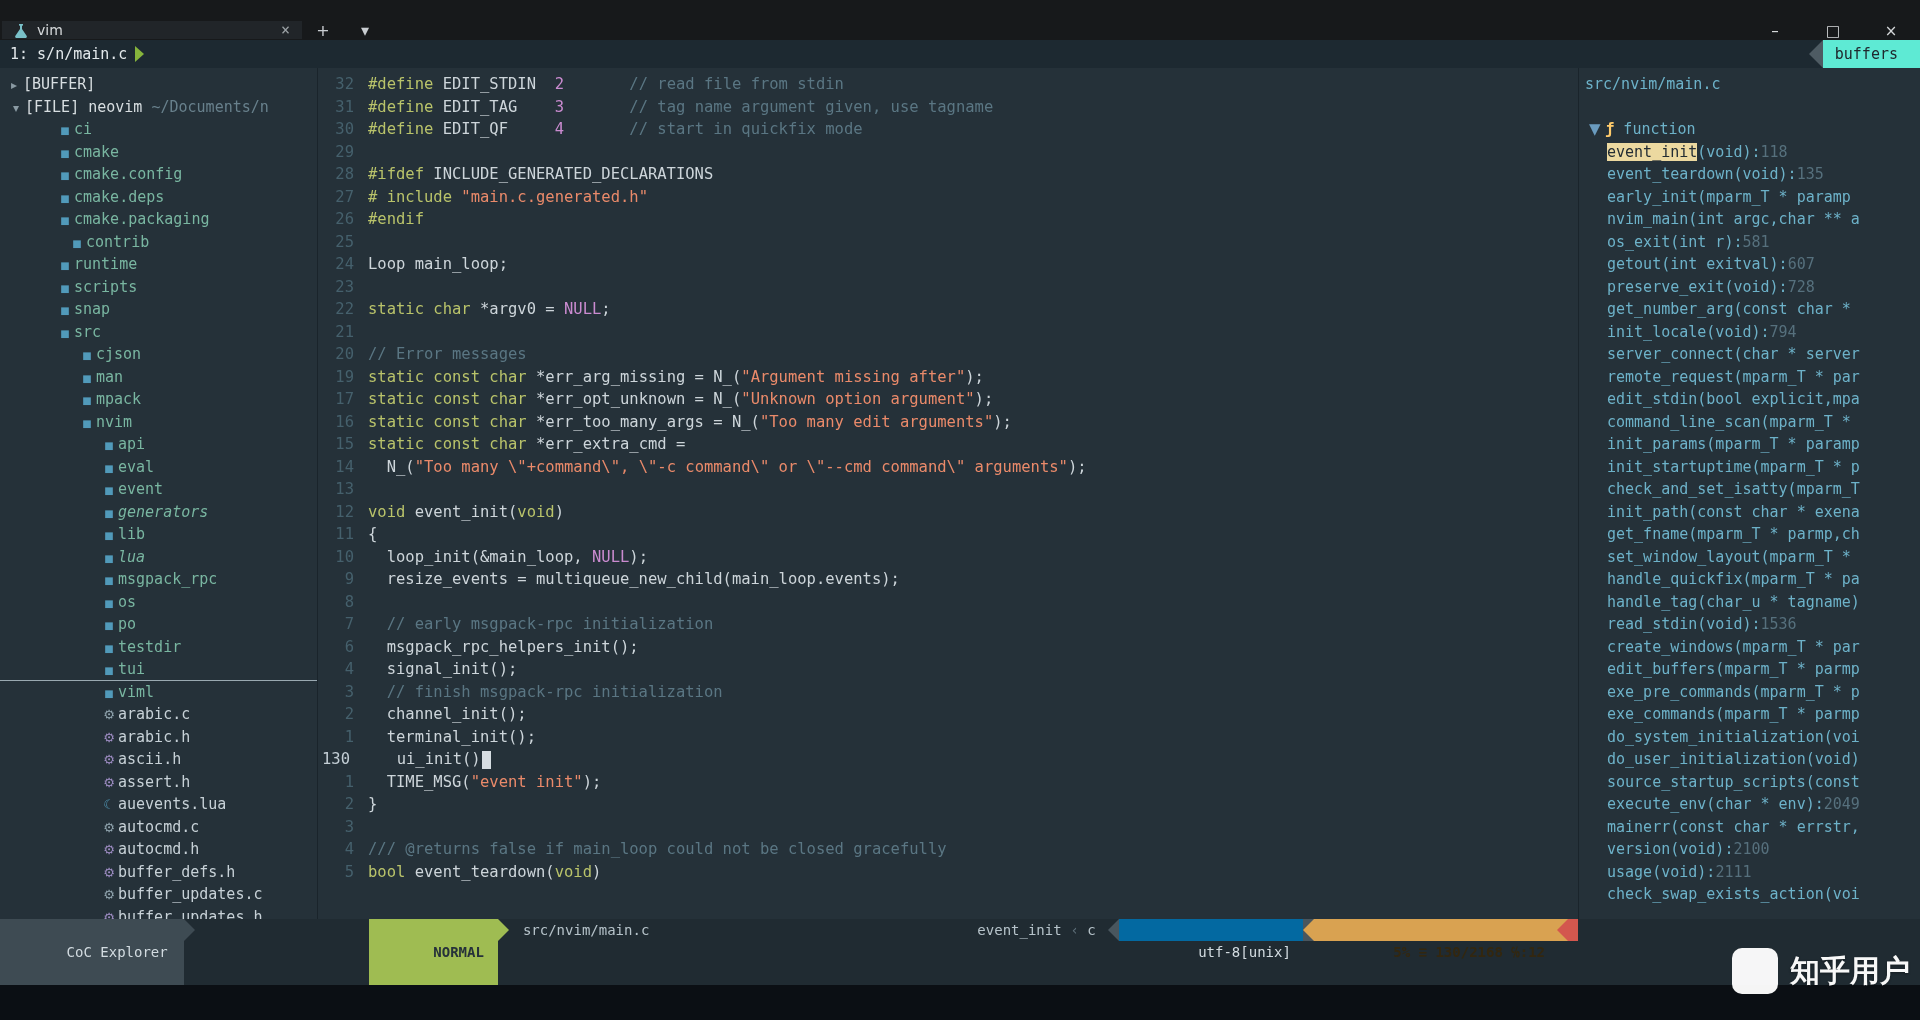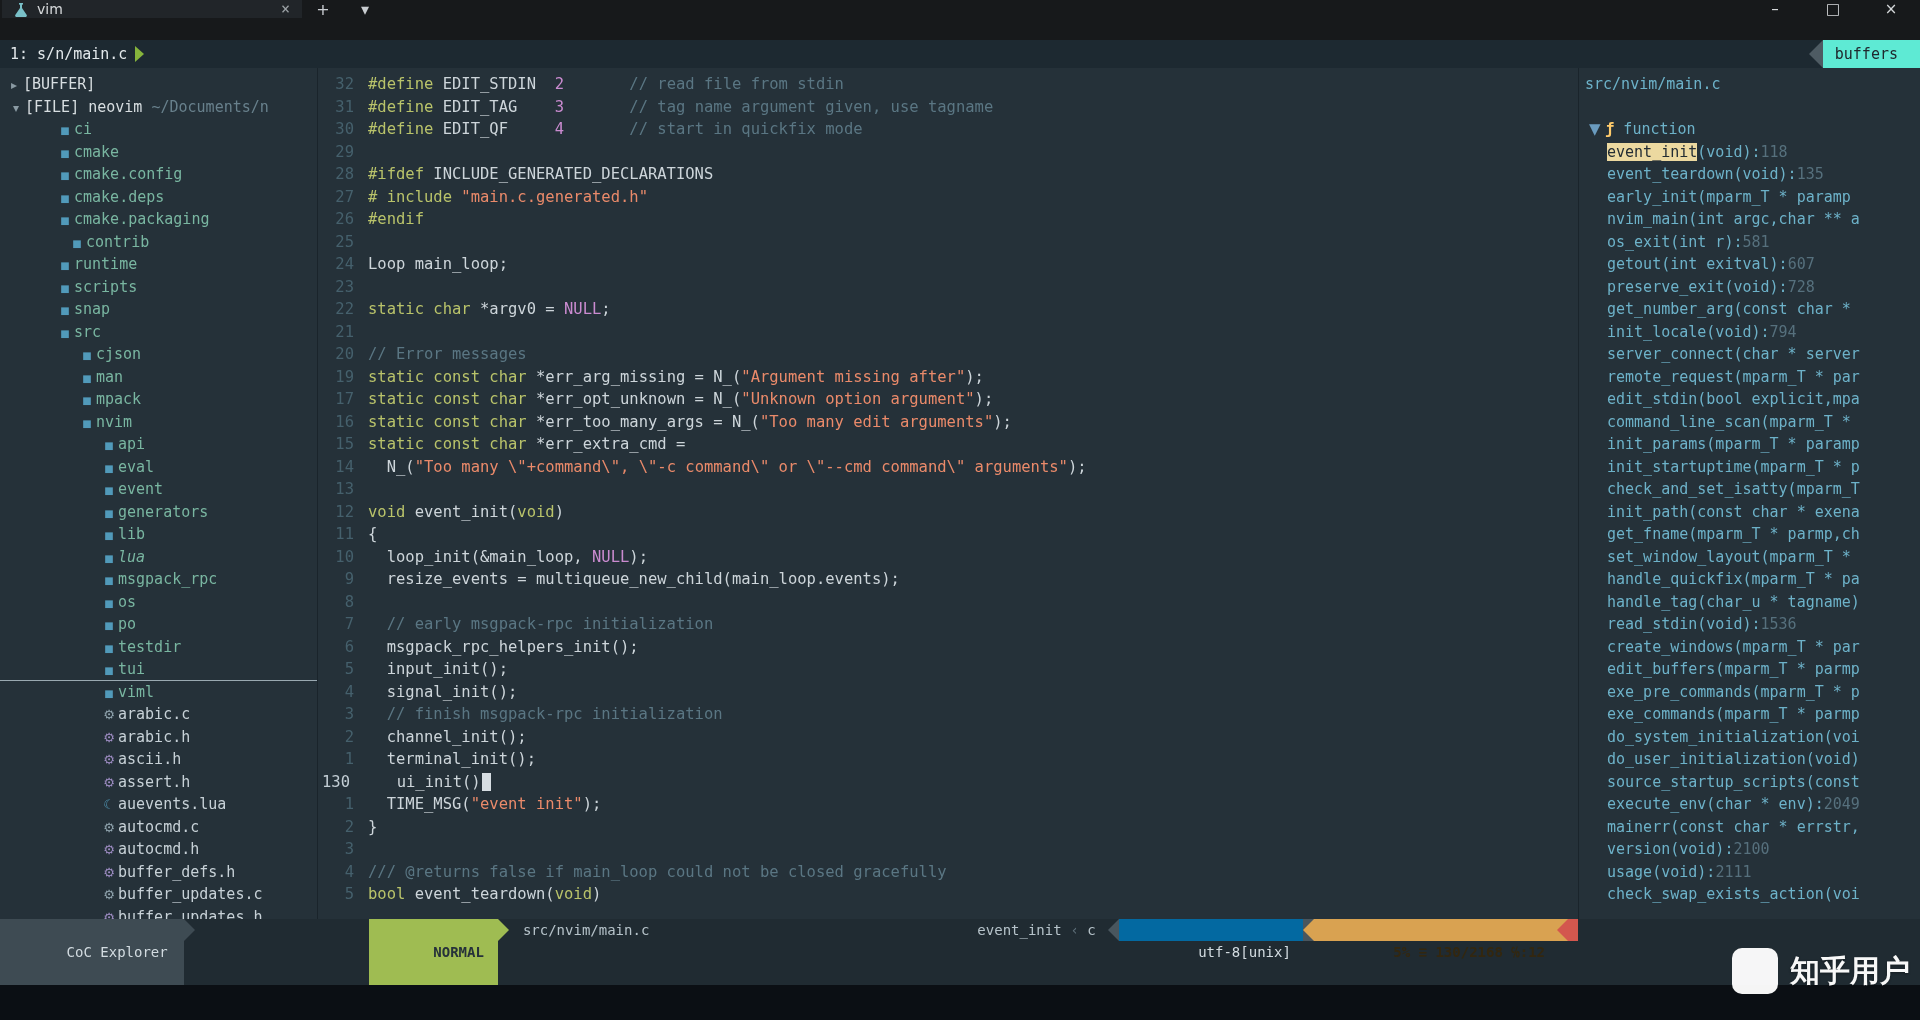--- a/index.html
+++ b/index.html
@@ -1,20 +1,20 @@
 <!DOCTYPE html>
 <html><head>
 <meta charset="utf-8">
 <style>
   * { margin:0; padding:0; box-sizing:border-box; }
   html,body { width:1920px; height:1020px; background:#0b0f14; overflow:hidden; }
   #window { position:relative; width:1920px; height:1020px; display:flex; flex-direction:column; background:#253139; font-family:"DejaVu Sans Mono",monospace; }
 
   
-  .titlebar { flex:0 0 40px; background:#17191b; display:flex; align-items:flex-start; }
+  .titlebar { flex:0 0 40px; background:#17191b; display:flex; align-items:flex-end; }
   .term-tab { width:300px; margin-left:2px; background:#212529; display:flex; align-items:center; gap:9px; padding:0 12px; border-bottom:1px solid #17191b; }
   .tab-title { color:#d6d9db; font-size:14px; font-family:"DejaVu Sans",sans-serif; flex:1; }
   .tab-close { color:#9aa0a4; font-size:15px; cursor:default; }
   .tbtn { width:42px; display:flex; align-items:center; justify-content:center; color:#c9cdd1; font-size:16px; font-family:"DejaVu Sans",sans-serif; }
   .tb-spacer { flex:1; }
   .winbtn { width:58px; display:flex; align-items:center; justify-content:center; color:#d4d7d9; font-size:15px; font-family:"DejaVu Sans",sans-serif; }
 
   
   .tabline { flex:0 0 28px; background:#1d2931; display:flex; align-items:center; font-size:15px; }
   .tabname { color:#e2e8eb; padding-left:10px; white-space:pre; }
@@ -128,21 +128,21 @@
         <div class="trow" style="padding-left: 56px;"><span class="ticon" style="color: rgb(81, 154, 186); font-size: 10px;">■</span><span class="tfolder">scripts</span></div>
         <div class="trow" style="padding-left: 56px;"><span class="ticon" style="color: rgb(81, 154, 186); font-size: 10px;">■</span><span class="tfolder">snap</span></div>
         <div class="trow" style="padding-left: 56px;"><span class="ticon" style="color: rgb(81, 154, 186); font-size: 10px;">■</span><span class="tfolder">src</span></div>
         <div class="trow" style="padding-left: 78px;"><span class="ticon" style="color: rgb(81, 154, 186); font-size: 10px;">■</span><span class="tfolder">cjson</span></div>
         <div class="trow" style="padding-left: 78px;"><span class="ticon" style="color: rgb(81, 154, 186); font-size: 10px;">■</span><span class="tfolder">man</span></div>
         <div class="trow" style="padding-left: 78px;"><span class="ticon" style="color: rgb(81, 154, 186); font-size: 10px;">■</span><span class="tfolder">mpack</span></div>
         <div class="trow" style="padding-left: 78px;"><span class="ticon" style="color: rgb(81, 154, 186); font-size: 10px;">■</span><span class="tfolder">nvim</span></div>
         <div class="trow" style="padding-left: 100px;"><span class="ticon" style="color: rgb(81, 154, 186); font-size: 10px;">■</span><span class="tfolder">api</span></div>
         <div class="trow" style="padding-left: 100px;"><span class="ticon" style="color: rgb(81, 154, 186); font-size: 10px;">■</span><span class="tfolder">eval</span></div>
         <div class="trow" style="padding-left: 100px;"><span class="ticon" style="color: rgb(81, 154, 186); font-size: 10px;">■</span><span class="tfolder">event</span></div>
-        <div class="trow" style="padding-left: 100px;"><span class="ticon" style="color: rgb(81, 154, 186); font-size: 10px;">■</span><span class="tfolder">generators</span></div>
+        <div class="trow" style="padding-left: 100px; font-style: italic;"><span class="ticon" style="color: rgb(81, 154, 186); font-size: 10px;">■</span><span class="tfolder">generators</span></div>
         <div class="trow" style="padding-left: 100px;"><span class="ticon" style="color: rgb(81, 154, 186); font-size: 10px;">■</span><span class="tfolder">lib</span></div>
         <div class="trow" style="padding-left: 100px; font-style: italic;"><span class="ticon" style="color: rgb(81, 154, 186); font-size: 10px;">■</span><span class="tfolder">lua</span></div>
         <div class="trow" style="padding-left: 100px;"><span class="ticon" style="color: rgb(81, 154, 186); font-size: 10px;">■</span><span class="tfolder">msgpack_rpc</span></div>
         <div class="trow" style="padding-left: 100px;"><span class="ticon" style="color: rgb(81, 154, 186); font-size: 10px;">■</span><span class="tfolder">os</span></div>
         <div class="trow" style="padding-left: 100px;"><span class="ticon" style="color: rgb(81, 154, 186); font-size: 10px;">■</span><span class="tfolder">po</span></div>
         <div class="trow" style="padding-left: 100px;"><span class="ticon" style="color: rgb(81, 154, 186); font-size: 10px;">■</span><span class="tfolder">testdir</span></div>
         <div class="trow cur-row" style="padding-left: 100px;"><span class="ticon" style="color: rgb(81, 154, 186); font-size: 10px;">■</span><span class="tfolder">tui</span></div>
         <div class="trow" style="padding-left: 100px;"><span class="ticon" style="color: rgb(81, 154, 186); font-size: 10px;">■</span><span class="tfolder">viml</span></div>
         <div class="trow" style="padding-left: 100px;"><span class="ticon" style="color: rgb(144, 164, 174); font-size: 13px;">⚙</span><span class="tfile">arabic.c</span></div>
         <div class="trow" style="padding-left: 100px;"><span class="ticon" style="color: rgb(157, 140, 194); font-size: 13px;">⚙</span><span class="tfile">arabic.h</span></div>
@@ -175,21 +175,20 @@
         <div class="crow"><span class="gut">15</span><span class="tk-k">static const char </span><span class="tk-p">*err_extra_cmd =</span></div>
         <div class="crow"><span class="gut">14</span><span class="tk-p">  N_(</span><span class="tk-s">"Too many \"+command\", \"-c command\" or \"--cmd command\" arguments"</span><span class="tk-p">);</span></div>
         <div class="crow"><span class="gut">13</span></div>
         <div class="crow"><span class="gut">12</span><span class="tk-k">void </span><span class="tk-p">event_init(</span><span class="tk-k">void</span><span class="tk-p">)</span></div>
         <div class="crow"><span class="gut">11</span><span class="tk-p">{</span></div>
         <div class="crow"><span class="gut">10</span><span class="tk-p">  loop_init(&amp;main_loop, </span><span class="tk-n">NULL</span><span class="tk-p">);</span></div>
         <div class="crow"><span class="gut">9</span><span class="tk-p">  resize_events = multiqueue_new_child(main_loop.events);</span></div>
         <div class="crow"><span class="gut">8</span></div>
         <div class="crow"><span class="gut">7</span><span class="tk-c">  // early msgpack-rpc initialization</span></div>
         <div class="crow"><span class="gut">6</span><span class="tk-p">  msgpack_rpc_helpers_init();</span></div>
-        <div class="crow"><span class="gut">5</span><span class="tk-p">  input_init();</span></div>
         <div class="crow"><span class="gut">4</span><span class="tk-p">  signal_init();</span></div>
         <div class="crow"><span class="gut">3</span><span class="tk-c">  // finish msgpack-rpc initialization</span></div>
         <div class="crow"><span class="gut">2</span><span class="tk-p">  channel_init();</span></div>
         <div class="crow"><span class="gut">1</span><span class="tk-p">  terminal_init();</span></div>
         <div class="crow"><span class="gut gcur">130</span><span class="tk-p">  ui_init()</span><span class="tk-cursor"></span></div>
         <div class="crow"><span class="gut">1</span><span class="tk-p">  TIME_MSG(</span><span class="tk-s">"event init"</span><span class="tk-p">);</span></div>
         <div class="crow"><span class="gut">2</span><span class="tk-p">}</span></div>
         <div class="crow"><span class="gut">3</span></div>
         <div class="crow"><span class="gut">4</span><span class="tk-c">/// @returns false if main_loop could not be closed gracefully</span></div>
         <div class="crow"><span class="gut">5</span><span class="tk-k">bool </span><span class="tk-p">event_teardown(</span><span class="tk-k">void</span><span class="tk-p">)</span></div>

